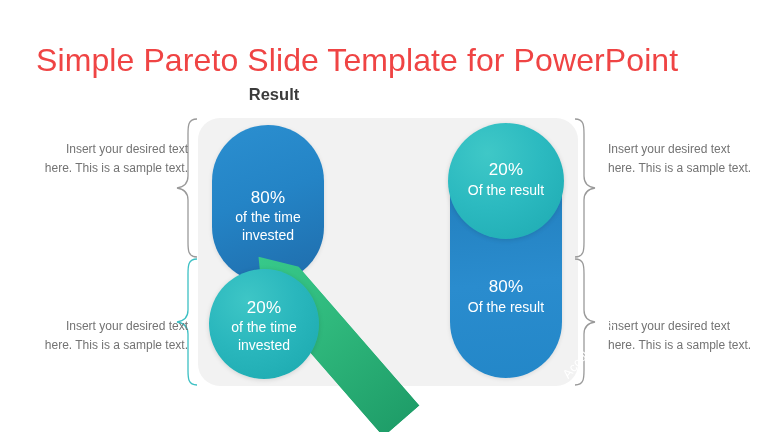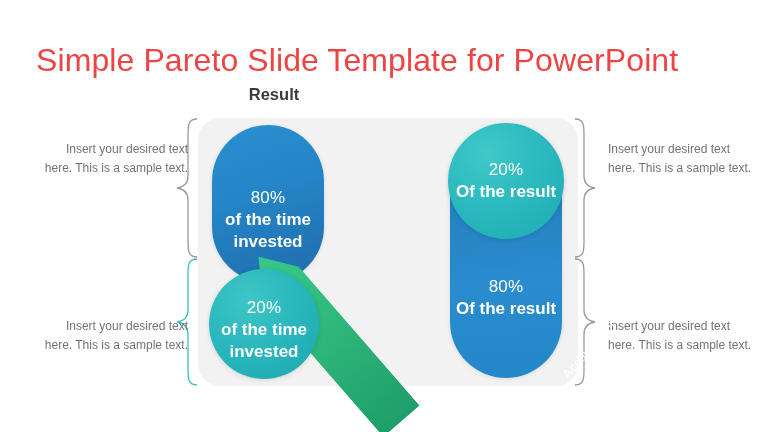--- a/index.html
+++ b/index.html
@@ -88,22 +88,22 @@
     line-height: 1.28;
   }
   .pct {
     display: block;
     font-size: 17px;
     font-weight: normal;
     letter-spacing: 0.2px;
   }
   .pct-sub {
     display: block;
-    font-size: 17px;
-    font-weight: 700;
+    font-size: 14px;
+    font-weight: 400;
   }
 
   
   #effort-circle {
     position: absolute;
     left: 11px;
     top: 151px;
     width: 110px;
     height: 110px;
     border-radius: 50%;

